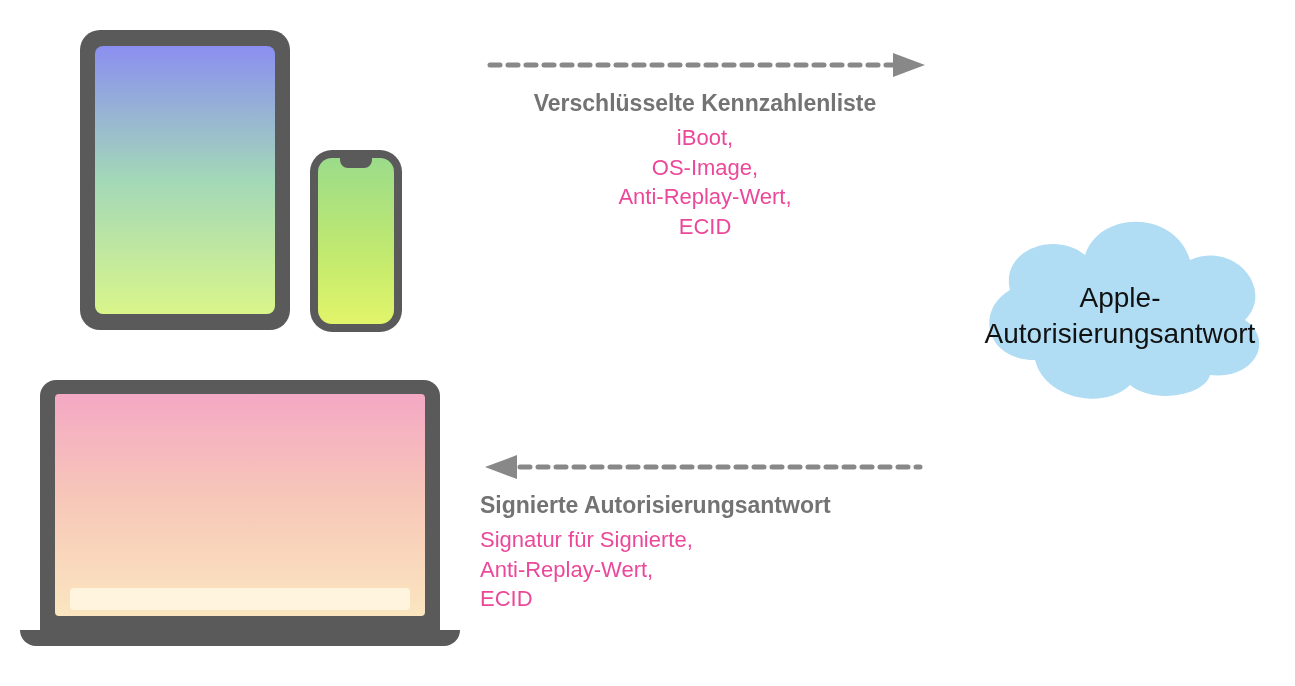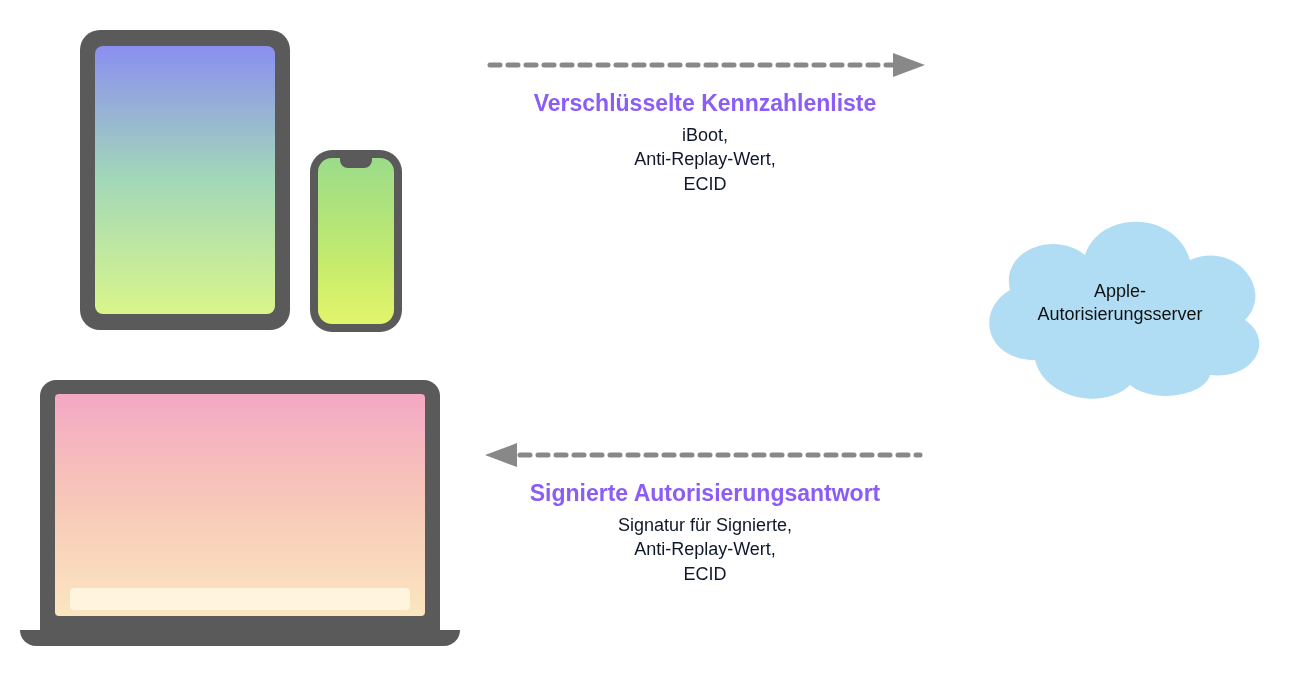--- a/index.html
+++ b/index.html
@@ -125,52 +125,51 @@
     width: 450px;
     text-align: center;
   }
   .arrow-svg {
     display: block;
     margin: 0 auto 10px auto;
   }
   .block-title {
     font-weight: 700;
     font-size: 23px;
-    color: #8b5cf6;
+    color: #737373;
     margin-bottom: 6px;
   }
   .block-lines {
-    font-size: 18px;
-    color: #0f172a;
+    font-size: 22px;
+    color: #ec4899;
     line-height: 1.35;
   }
 
   .middle2 {
     position: absolute;
     left: 480px;
-    top: 440px;
+    top: 452px;
     width: 450px;
-    text-align: center;
   }
 
   
   .cloud-wrap {
     position: absolute;
     right: 20px;
     top: 180px;
     width: 310px;
     text-align: center;
   }
   .cloud-label {
     position: absolute;
     top: 100px;
     left: 0;
     right: 0;
     text-align: center;
-    font-size: 18px;
+    font-size: 28px;
     color: #111;
     line-height: 1.3;
     padding: 0 10px;
   }
 </style>
 </head>
 <body>
 
 <div class="container">
 
@@ -194,20 +193,21 @@
   </div>
 
   <div class="middle">
     <svg class="arrow-svg" width="440" height="30" viewBox="0 0 440 30">
       <line x1="5" y1="15" x2="410" y2="15" stroke="#888" stroke-width="5" stroke-dasharray="10 8" stroke-linecap="round"></line>
       <polygon points="440,15 408,3 408,27" fill="#888"></polygon>
     </svg>
     <div class="block-title">Verschlüsselte Kennzahlenliste</div>
     <div class="block-lines">
       <div>iBoot,</div>
+      <div>OS-Image,</div>
       <div>Anti-Replay-Wert,</div>
       <div>ECID</div>
     </div>
   </div>
 
   <div class="middle2">
     <svg class="arrow-svg" width="440" height="30" viewBox="0 0 440 30">
       <line x1="35" y1="15" x2="435" y2="15" stroke="#888" stroke-width="5" stroke-dasharray="10 8" stroke-linecap="round"></line>
       <polygon points="0,15 32,3 32,27" fill="#888"></polygon>
     </svg>
@@ -225,17 +225,17 @@
                C 20 180, 10 130, 45 110
                C 35 70, 90 50, 120 75
                C 135 30, 210 30, 225 80
                C 270 60, 310 110, 280 140
                C 310 160, 290 200, 245 195
                C 240 215, 190 225, 165 205
                C 140 230, 80 220, 70 180 Z" fill="#b0ddf4"></path>
     </svg>
     <div class="cloud-label">
       <div>Apple-</div>
-      <div>Autorisierungsserver</div>
+      <div>Autorisierungsantwort</div>
     </div>
   </div>
 
 </div>
 
 </body></html>

